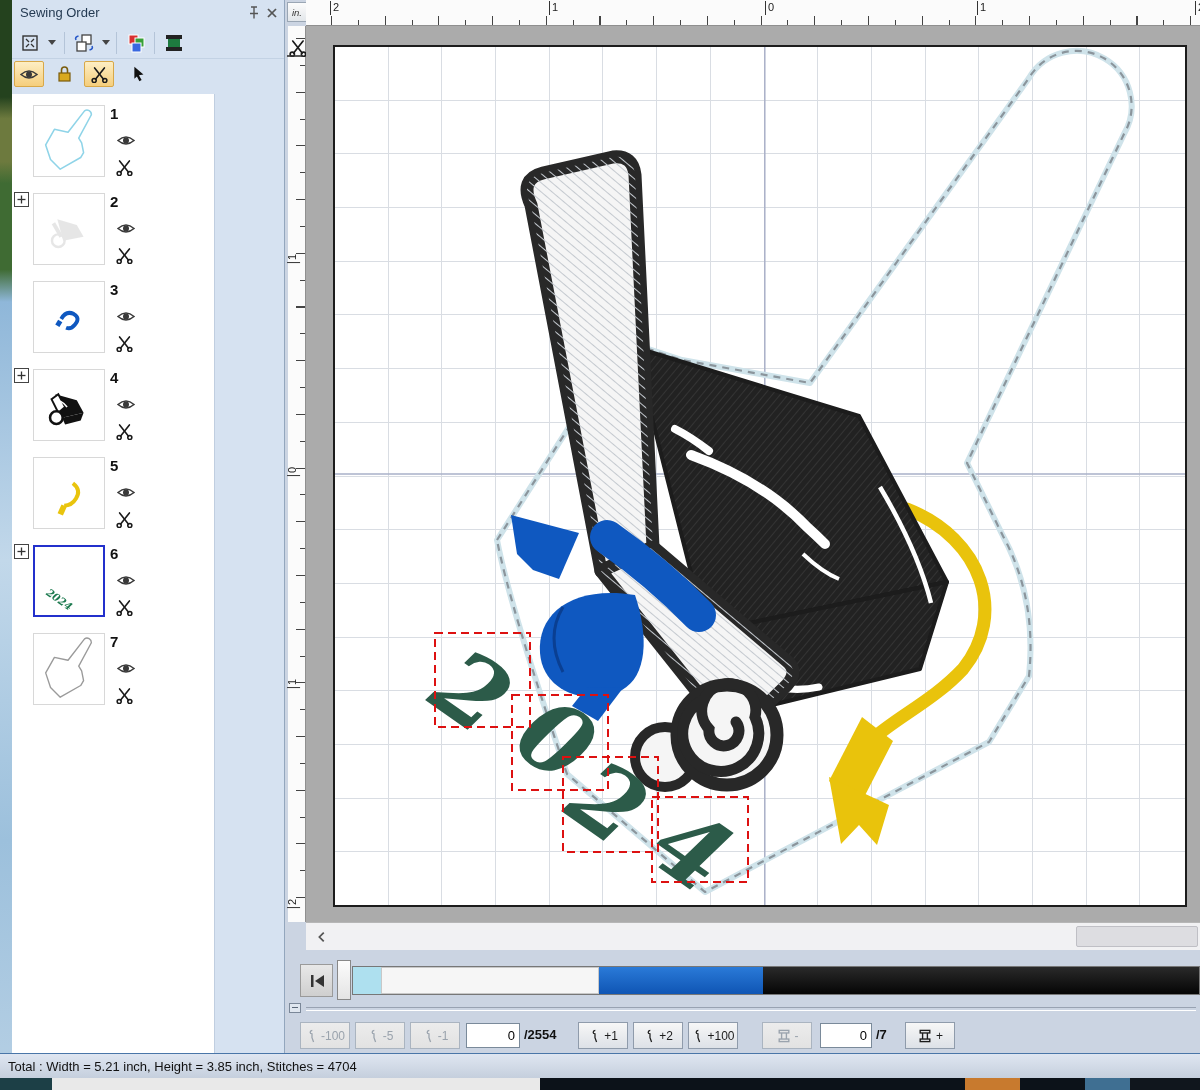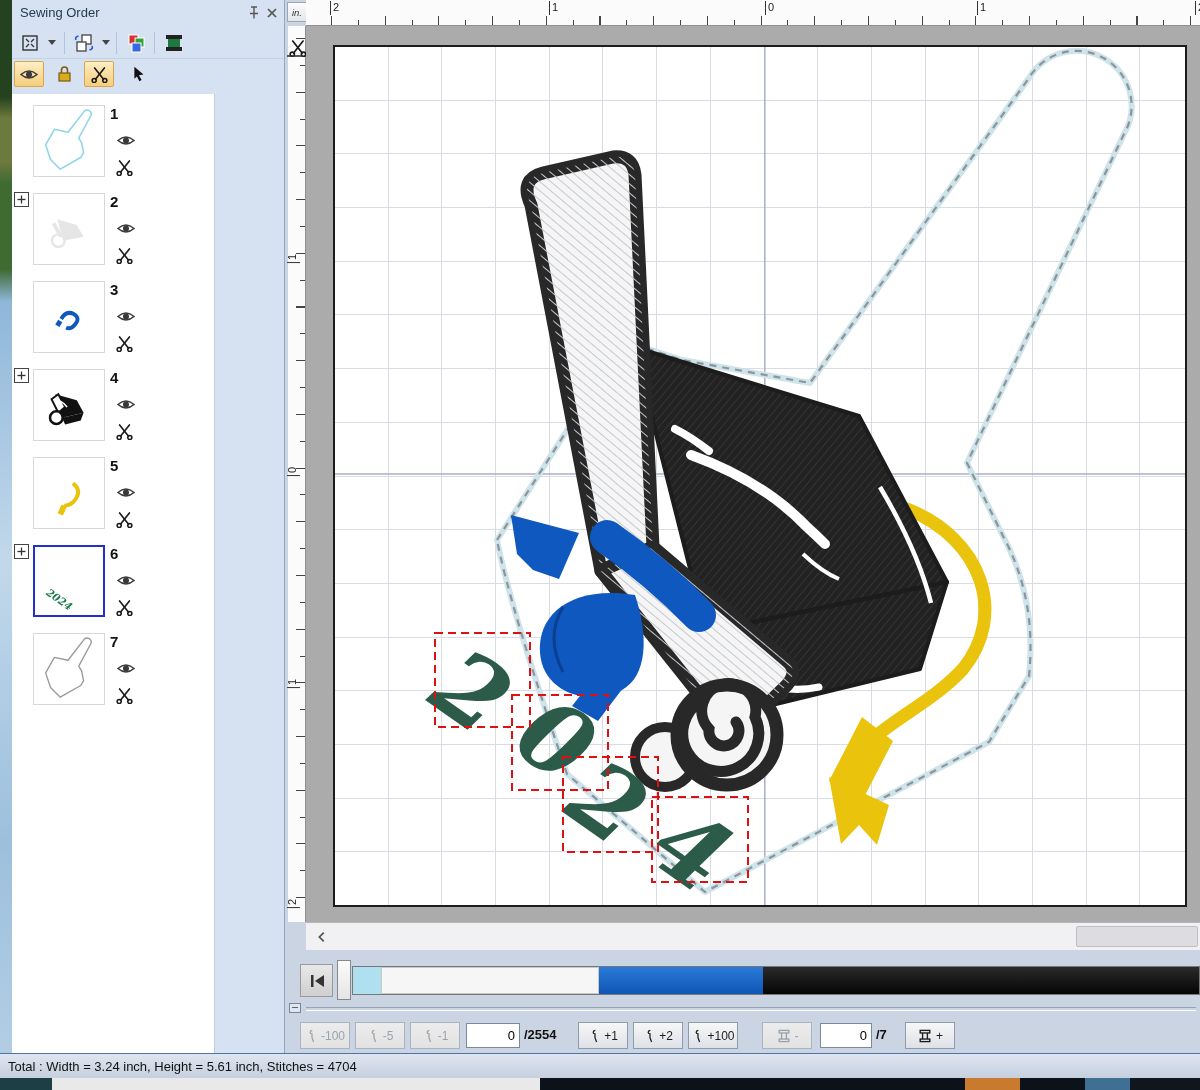--- a/index.html
+++ b/index.html
@@ -493,21 +493,21 @@
     <span class="navlab" style="left:591px">/7</span>
     <div class="navbtn" style="left:620px">
       <svg width="16" height="16" viewBox="0 0 20 20">
           <use href="#spool-sym"></use>
         </svg>
       <span>+</span>
     </div>
   </div>
 
   <div class="statusbar">
-    <span>Total : Width = 3.24 inch, Height = 5.61 inch, Stitches = 4704</span>
+    <span>Total : Width = 5.21 inch, Height = 3.85 inch, Stitches = 4704</span>
   </div>
 
   <div class="sliver" style="left:0;width:52px;background:#1c3f46"></div>
   <div class="sliver" style="left:52px;width:488px;background:#e9e9e9"></div>
   <div class="sliver" style="left:540px;width:425px;background:#0c1219"></div>
   <div class="sliver" style="left:965px;width:55px;background:#c87a2e"></div>
   <div class="sliver" style="left:1020px;width:65px;background:#0c1219"></div>
   <div class="sliver" style="left:1085px;width:45px;background:#3f6f92"></div>
   <div class="sliver" style="left:1130px;width:70px;background:#10161d"></div>
 </div>

